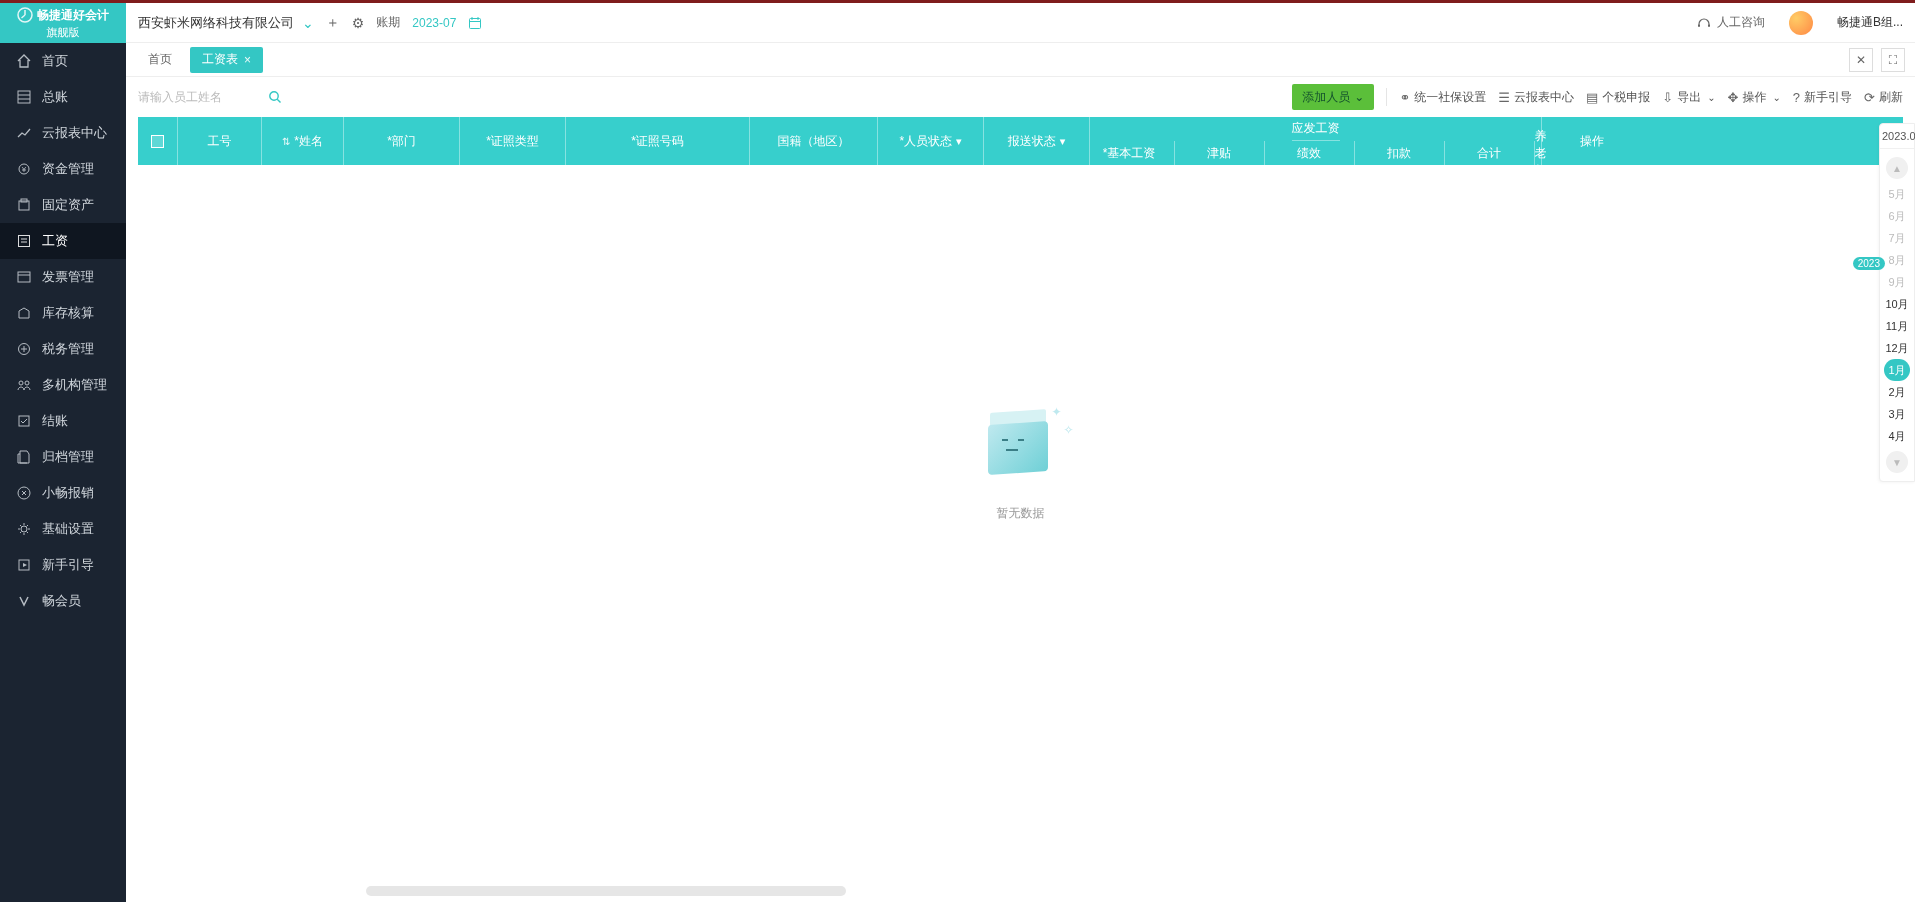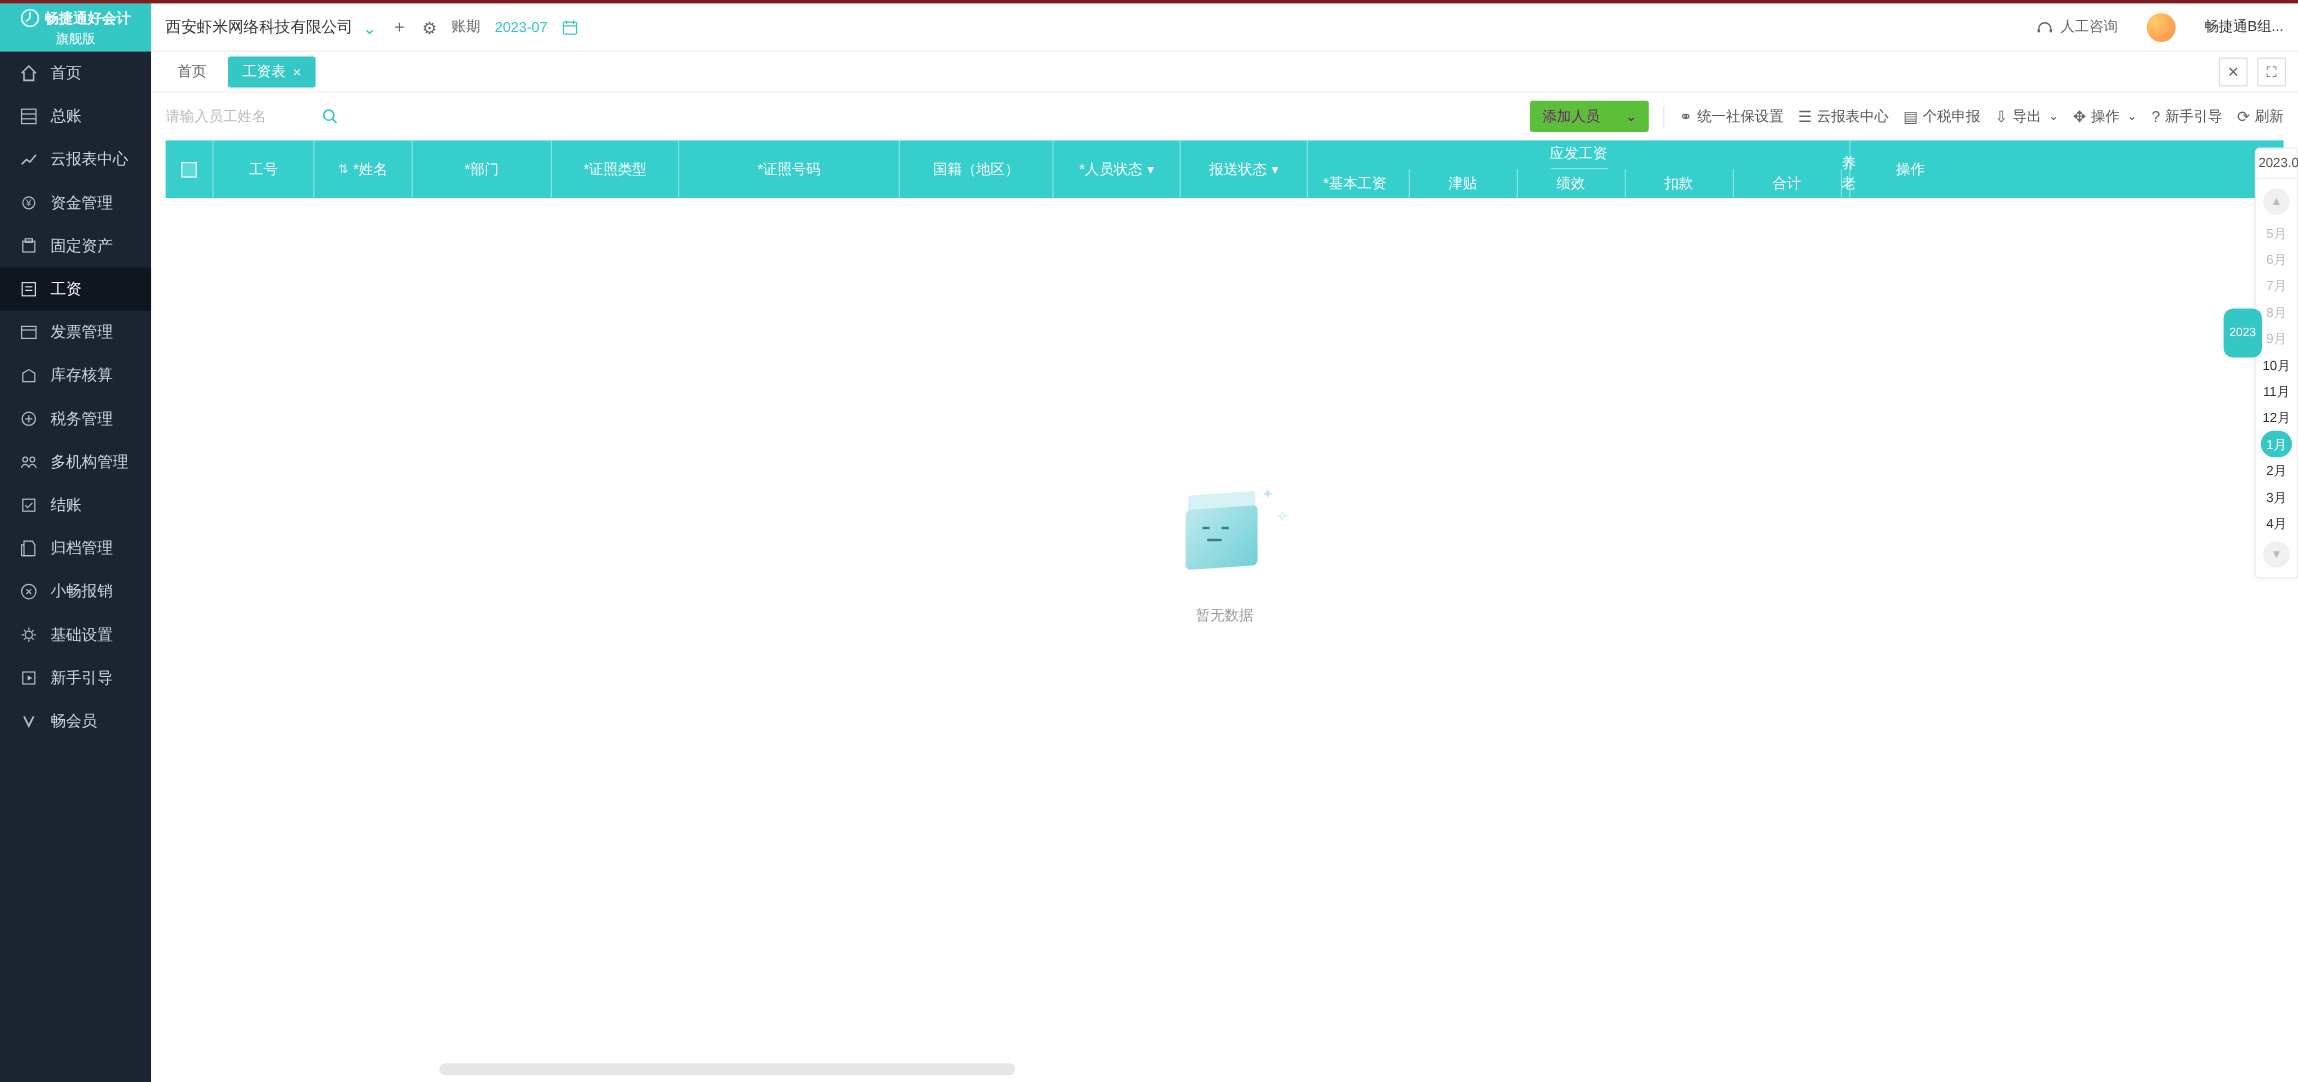--- a/index.html
+++ b/index.html
@@ -40,21 +40,21 @@
   .tabs-right { margin-left:auto; display:flex; gap:8px; }
   .square-btn { width:24px; height:24px; border:1px solid #ddd; display:flex; align-items:center; justify-content:center; color:#666; cursor:pointer; }
 
   
   .toolbar { height:40px; display:flex; align-items:center; padding:0 12px; gap:12px; }
   .search-wrap { display:flex; align-items:center; width:160px; border-bottom:1px solid transparent; }
   .search-input { border:none; outline:none; font-size:12px; width:130px; color:#333; }
   .search-input::placeholder { color:#bbb; }
   .search-ico { color:#34c7c4; font-size:14px; }
   .toolbar-spacer { flex:1; }
-  .btn-primary { background:#5bbf3a; color:#701a75; border:none; height:26px; padding:0 10px; border-radius:2px; display:flex; align-items:center; gap:21px; cursor:pointer; font-size:12px; }
+  .btn-primary { background:#5bbf3a; color:#14532d; border:none; height:26px; padding:0 10px; border-radius:2px; display:flex; align-items:center; gap:4px; cursor:pointer; font-size:12px; }
   .toolbar-divider { width:1px; height:18px; background:#e5e5e5; }
   .link-btn { display:flex; align-items:center; gap:4px; color:#555; cursor:pointer; font-size:12px; }
   .link-btn .ico { font-size:13px; color:#666; }
 
   
   .table-wrap { position:relative; margin:0 12px; }
   .thead { display:flex; background:#37cfcc; color:#fff; font-size:12px; height:48px; }
   .th { border-right:1px solid rgba(255,255,255,0.4); display:flex; align-items:center; justify-content:center; text-align:center; position:relative; }
   .th-group { display:flex; flex-direction:column; }
   .th-group-top { height:24px; display:flex; align-items:center; justify-content:center; border-bottom:1px solid rgba(255,255,255,0.4); }
@@ -93,21 +93,21 @@
   
   .hscroll { position:absolute; bottom:6px; left:240px; width:480px; height:10px; background:#e6e6e6; border-radius:5px; }
 
   
   .period-panel { width:36px; position:absolute; right:0; top:120px; background:#fff; border:1px solid #eee; border-radius:4px 0 0 4px; display:flex; flex-direction:column; align-items:center; padding:4px 0; box-shadow:-1px 1px 3px rgba(0,0,0,0.04); }
   .period-head { font-size:11px; color:#555; margin-bottom:4px; padding:2px 2px 6px; border-bottom:1px solid #f0f0f0; width:100%; text-align:center; }
   .pp-btn { width:22px; height:22px; border-radius:50%; background:#f0f0f0; color:#bbb; display:flex; align-items:center; justify-content:center; margin:4px 0; cursor:pointer; font-size:10px; }
   .pp-month { font-size:11px; color:#bbb; height:22px; display:flex; align-items:center; justify-content:center; width:100%; cursor:pointer; }
   .pp-month.enabled { color:#333; }
   .pp-month.active { background:#34c7c4; color:#fff; border-radius:11px; width:26px; }
-  .year-badge { position:absolute; right:30px; top:254px; background:#34c7c4; color:#fff; font-size:10px; padding:15px 5px; border-radius:8px; }
+  .year-badge { position:absolute; right:30px; top:254px; background:#34c7c4; color:#fff; font-size:10px; padding:1px 5px; border-radius:8px; }
 
   svg { display:block; }
 </style>
 </head>
 <body>
 
 <div class="app">
 
   <aside class="sidebar">
     <div class="logo-area">

